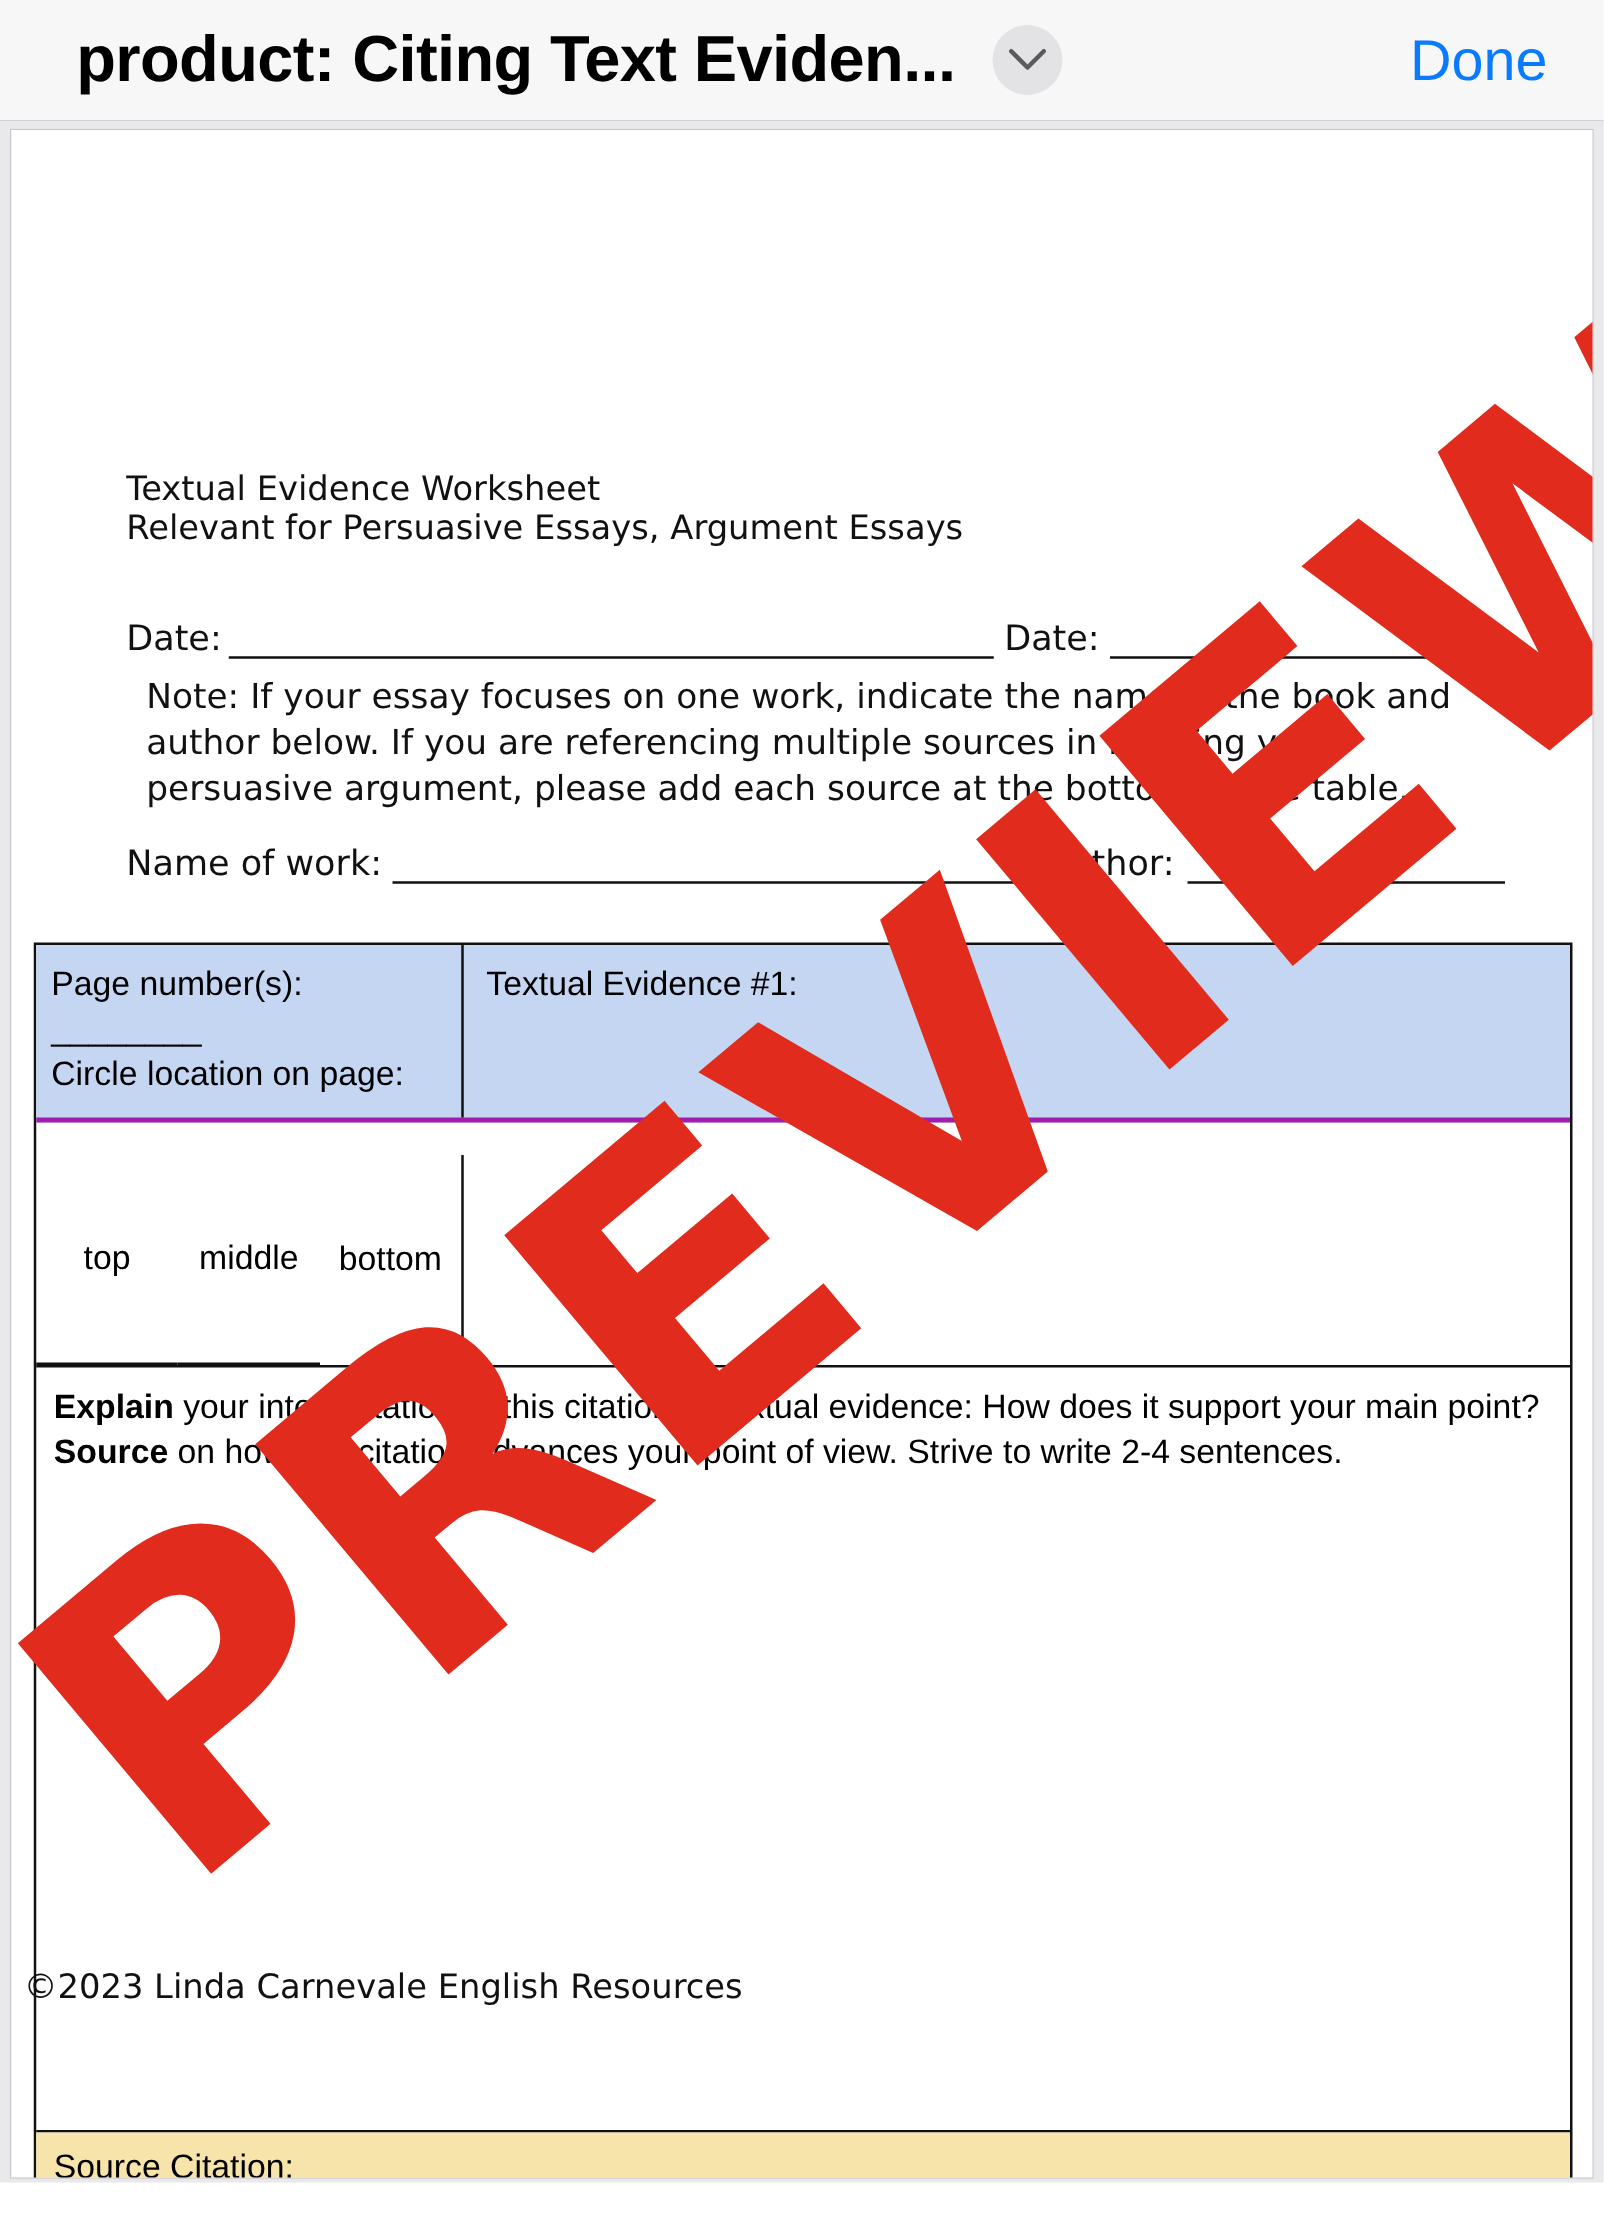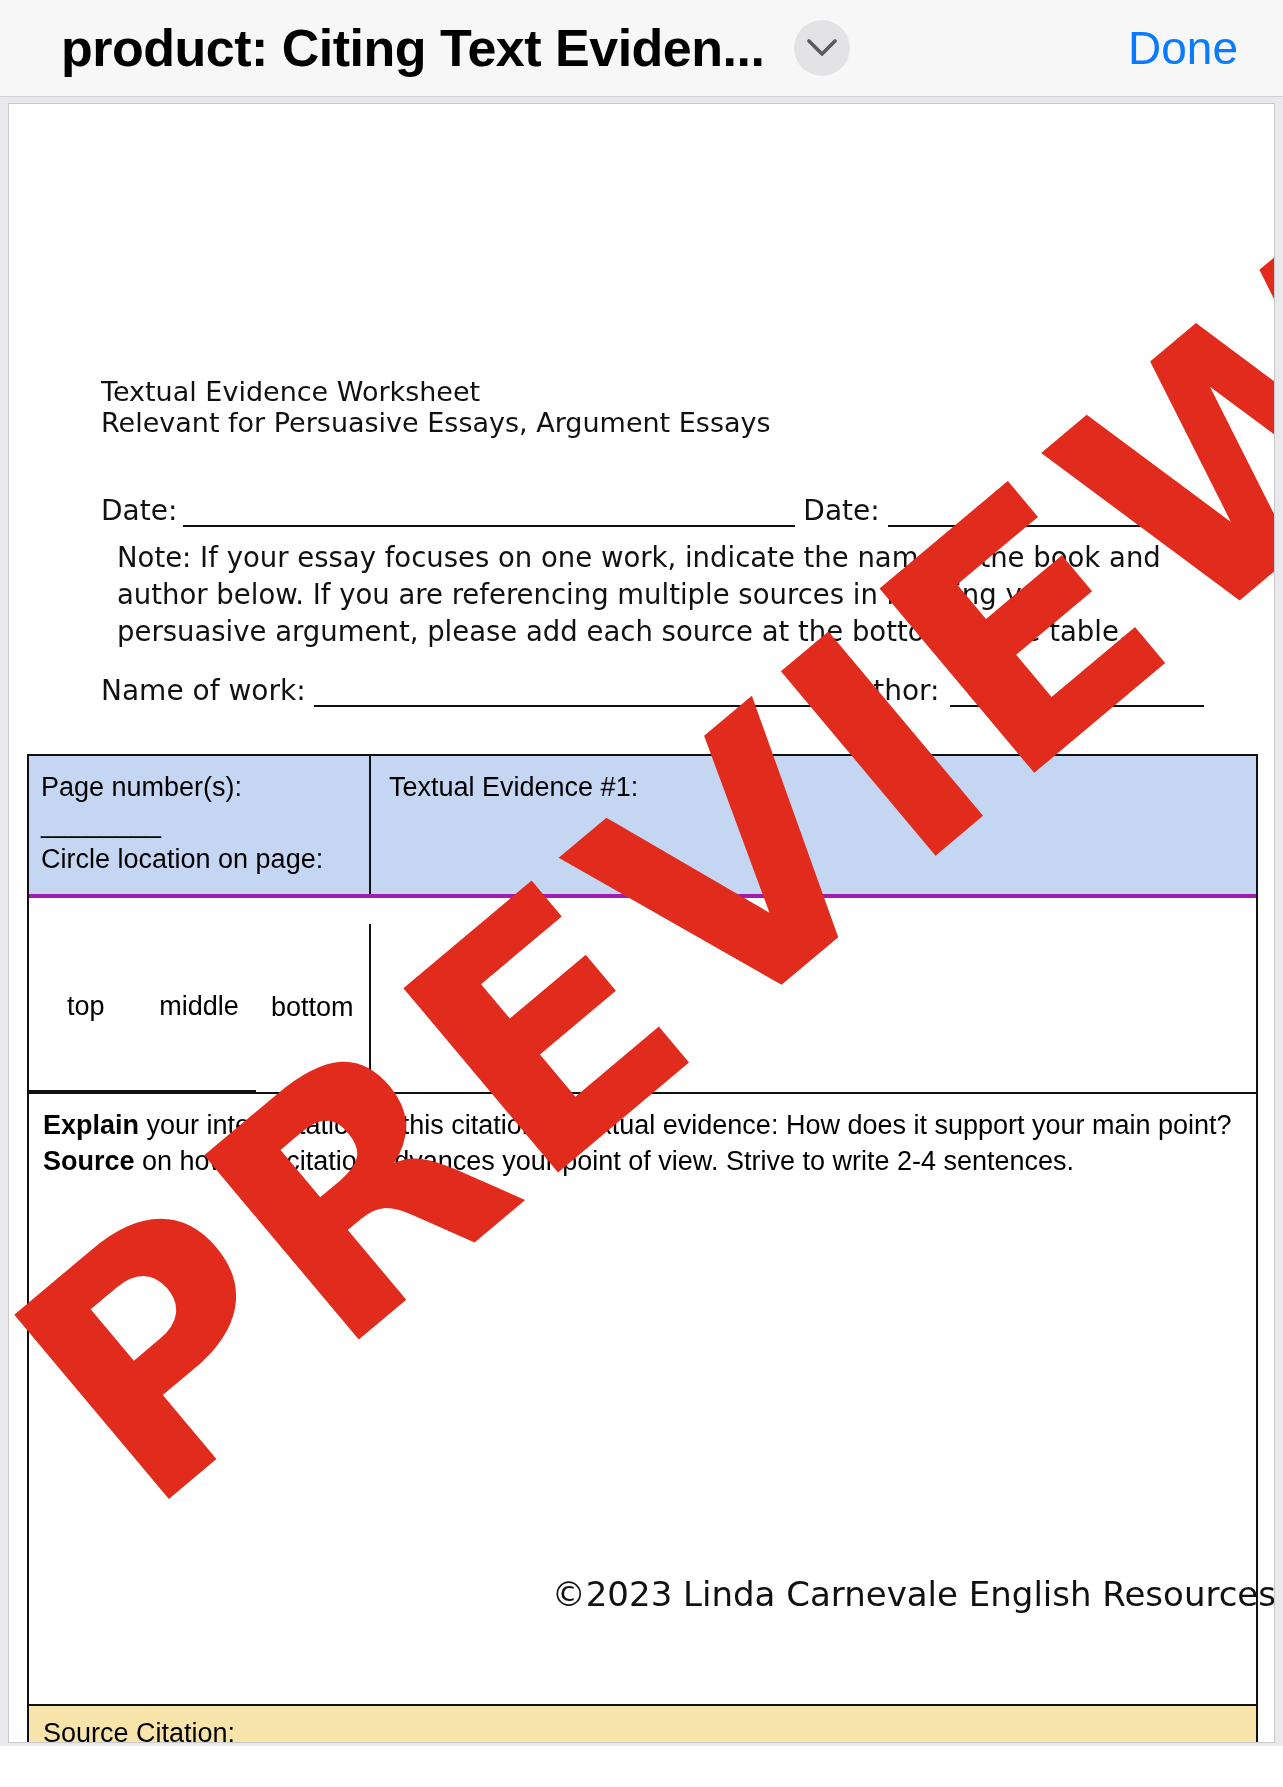--- a/index.html
+++ b/index.html
@@ -174,22 +174,22 @@
     background: #f6e4ab;
     padding: 12px 0 14px 14px;
     font-size: 27px;
   }
 
   .footer {
     position: absolute;
     top: 1470px;
     left: 0;
     width: 1267px;
-    text-align: right;
-    font-size: 34px;
+    text-align: left;
+    font-size: 27px;
     font-family: "DejaVu Sans", sans-serif;
     color: #111;
     padding-left: 10px;
   }
 
   
   .watermark {
     position: absolute;
     left: 0; top: 0;
     width: 1267px; height: 1640px;

